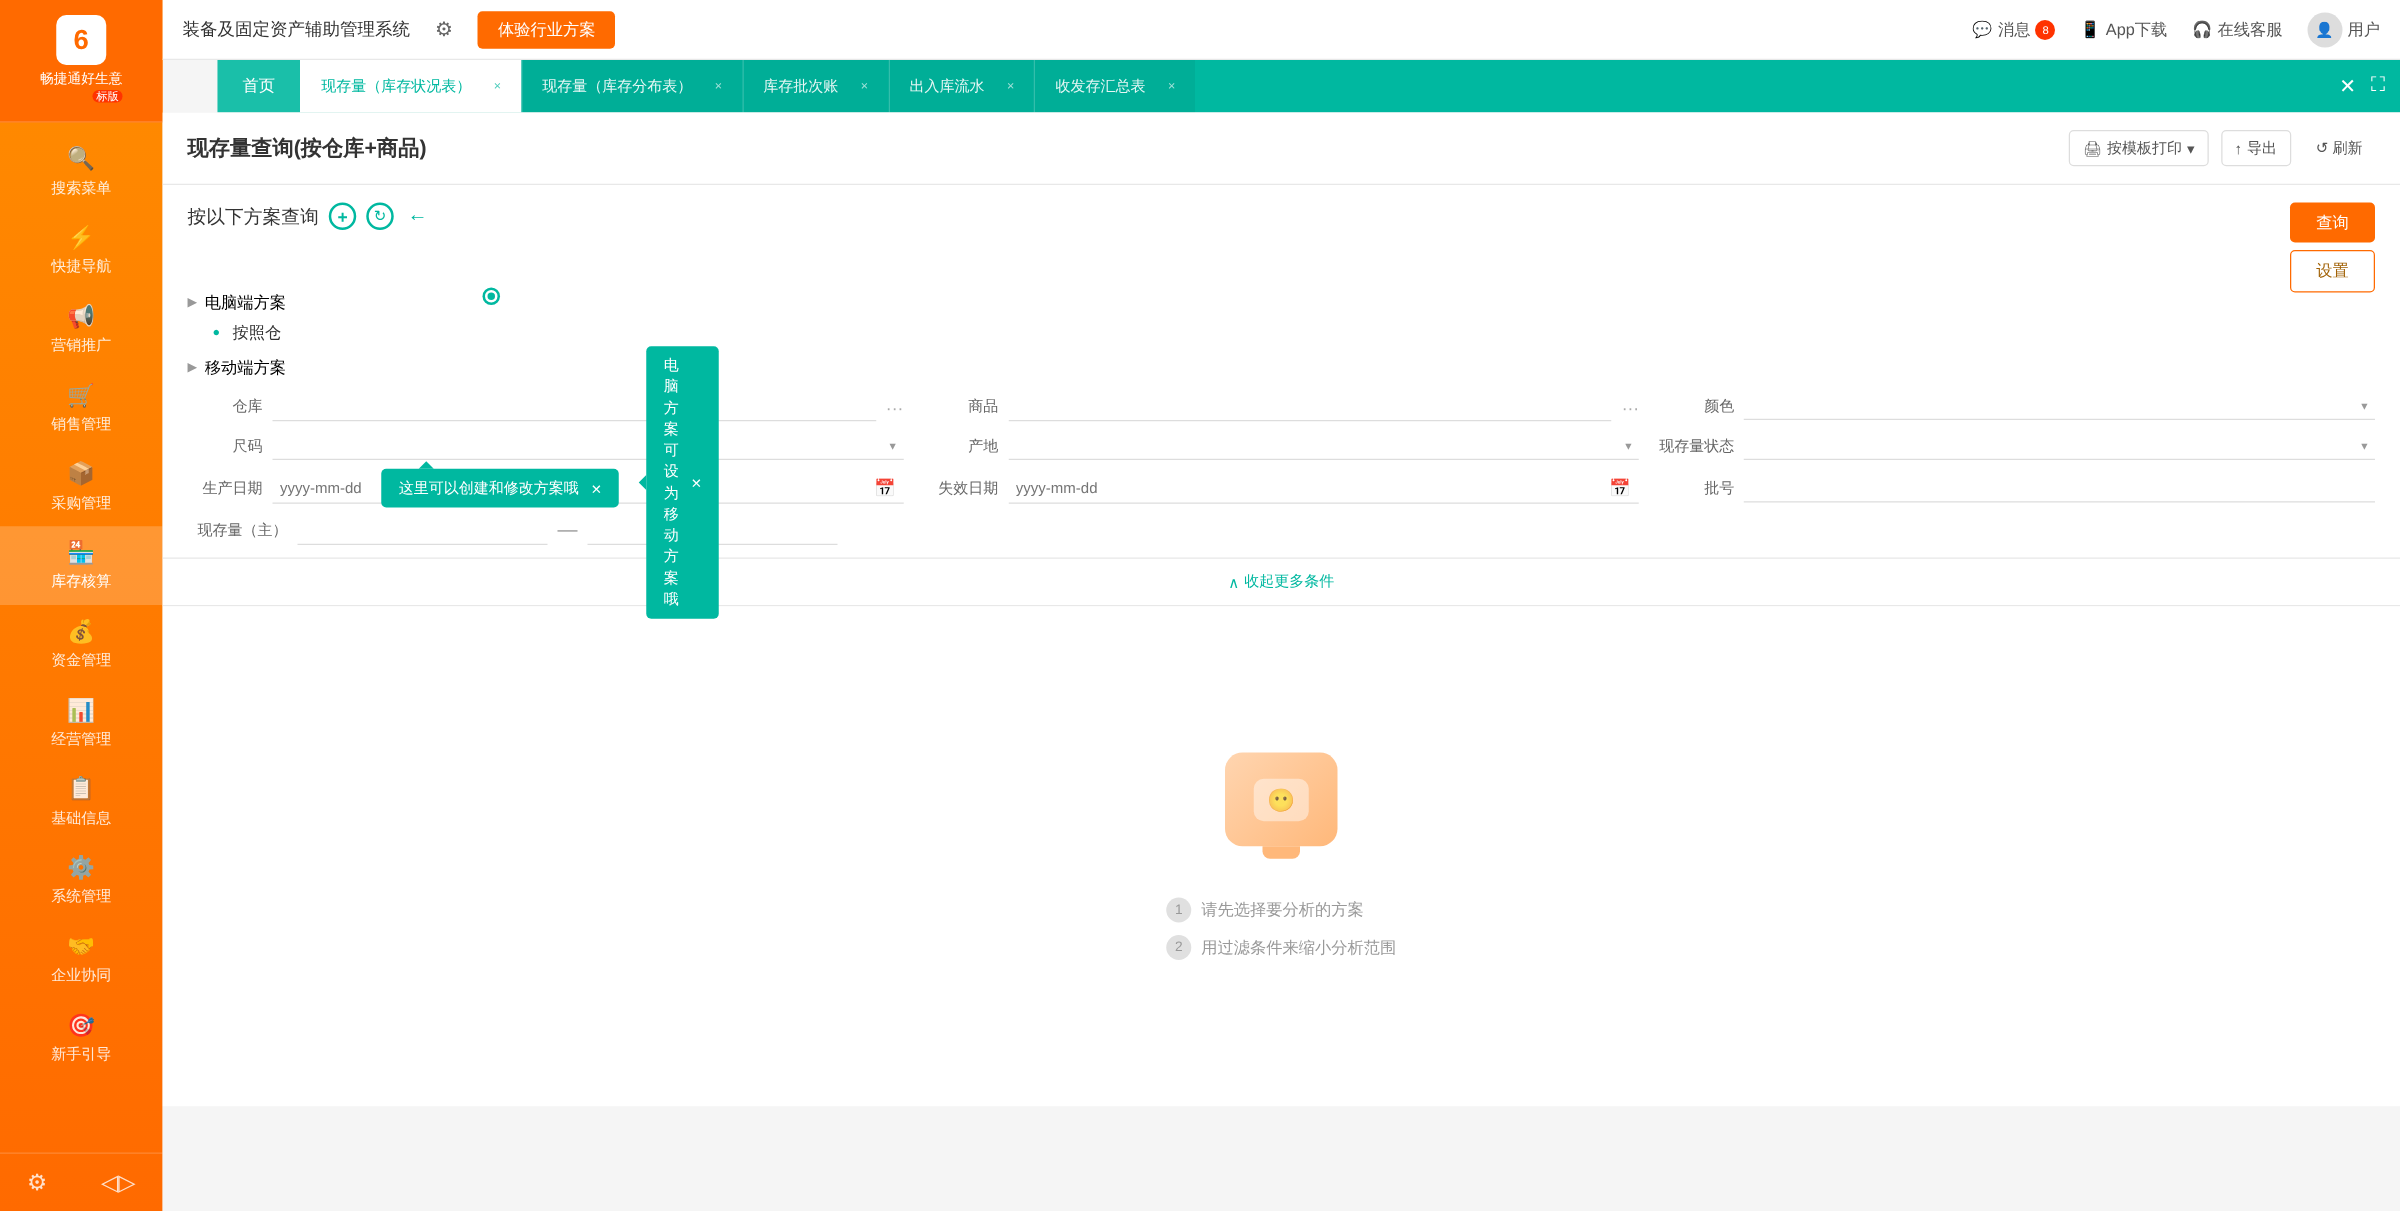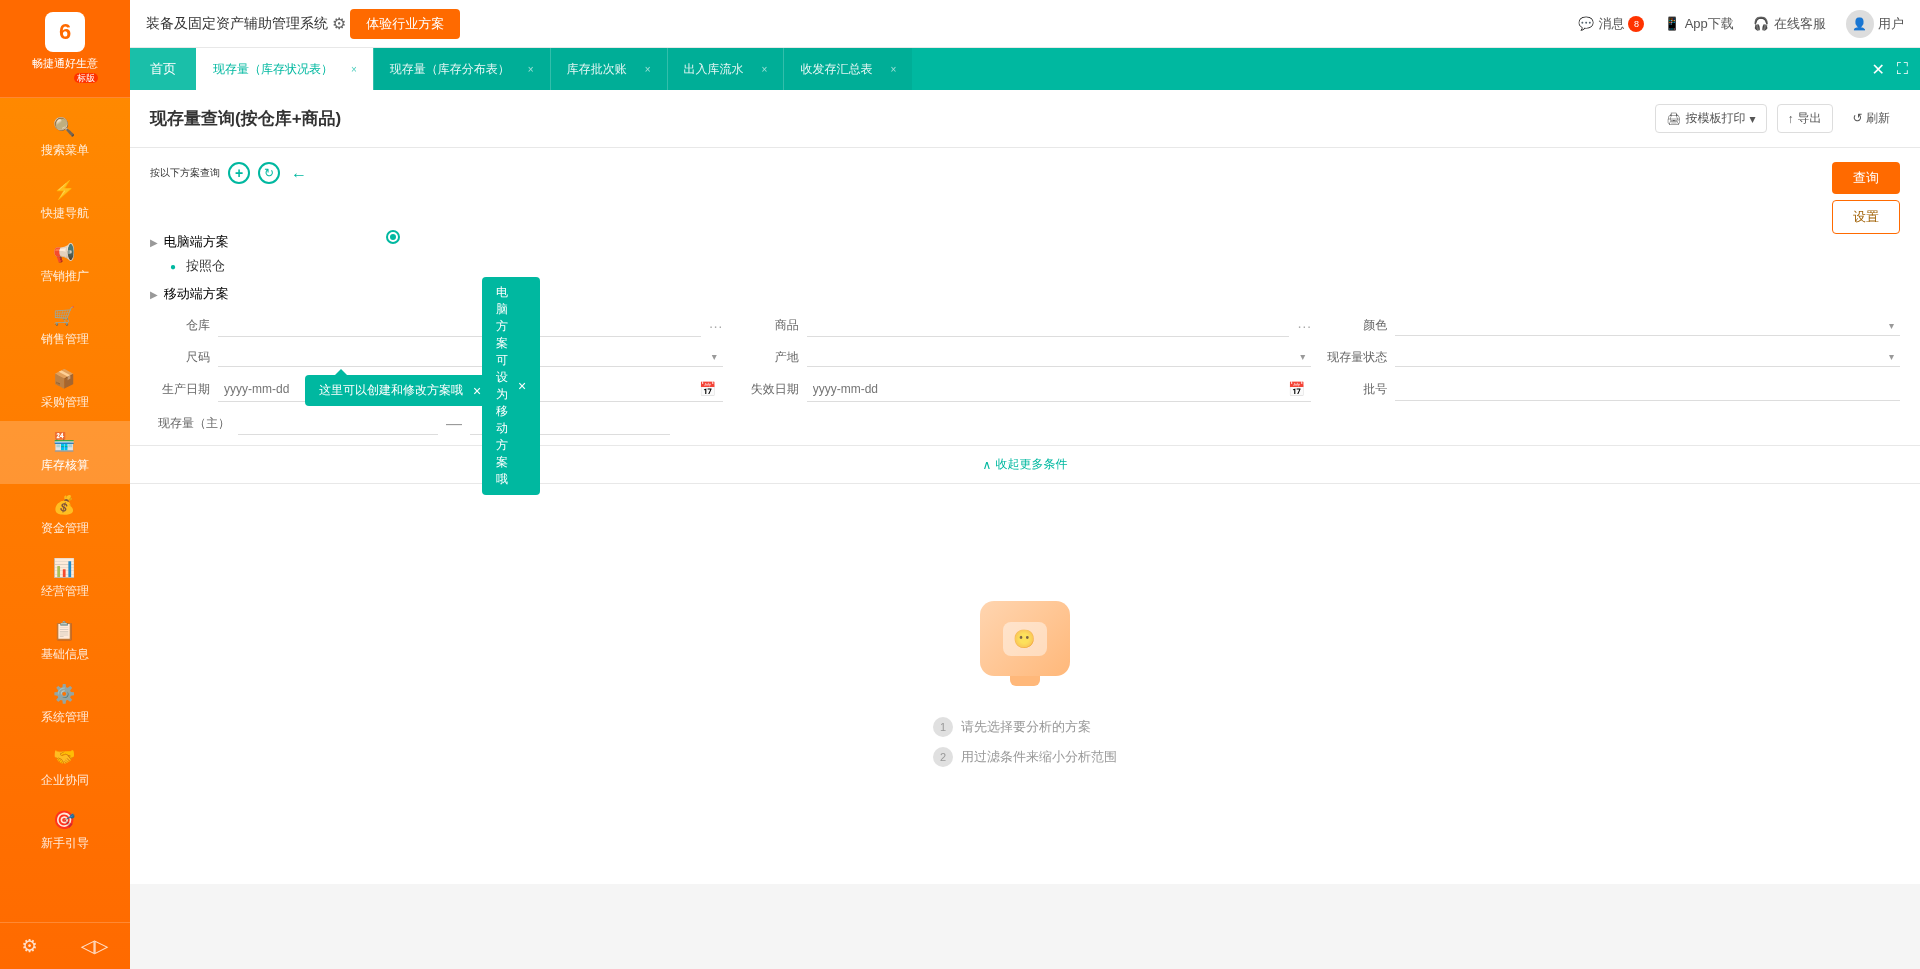--- a/index.html
+++ b/index.html
@@ -53,41 +53,42 @@
 
     
     .main { flex: 1; display: flex; flex-direction: column; height: 100%; overflow: hidden; }
 
     
     .topbar {
       height: 48px; background: white;
       display: flex; align-items: center; justify-content: space-between;
       padding: 0 16px; border-bottom: 1px solid #e8e8e8; flex-shrink: 0;
     }
-    .topbar-left { display: flex; align-items: center; gap: 4px; }
+    .topbar-left { display: flex; align-items: center; gap: 20px; }
     .topbar-system-name { font-size: 14px; color: #333; }
     .topbar-settings-icon { color: #666; font-size: 16px; cursor: pointer; }
     .topbar-trial-btn {
       background: #ff6a00; color: white; border: none;
       padding: 6px 16px; border-radius: 4px; cursor: pointer; font-size: 13px;
     }
     .topbar-right { display: flex; align-items: center; gap: 20px; }
     .topbar-right-item { display: flex; align-items: center; gap: 4px; font-size: 13px; color: #555; cursor: pointer; }
     .topbar-right-item .badge {
       background: #ff3300; color: white; font-size: 9px;
       width: 16px; height: 16px; border-radius: 50%;
       display: flex; align-items: center; justify-content: center;
     }
     .topbar-avatar { width: 28px; height: 28px; background: #ddd; border-radius: 50%; display: flex; align-items: center; justify-content: center; font-size: 12px; color: #666; }
 
     
     .tabbar {
       height: 42px; background: #00b8a0;
       display: flex; align-items: center; flex-shrink: 0;
       padding: 0 0 0 0;
+      margin-left: 44px;
     }
     .tab-home {
       padding: 0 20px; height: 100%;
       display: flex; align-items: center; color: white; font-size: 13px; cursor: pointer;
       background: rgba(255,255,255,0.1);
     }
     .tab-item {
       padding: 0 16px; height: 100%;
       display: flex; align-items: center; gap: 18px;
       color: rgba(255,255,255,0.9); font-size: 12px; cursor: pointer;
@@ -118,21 +119,21 @@
     .page-action-refresh { font-size: 12px; color: #555; cursor: pointer; padding: 5px 10px; }
 
     
     .filter-section {
       background: white; padding: 14px 20px 10px;
       border-bottom: 1px solid #e8e8e8; position: relative;
     }
     .filter-header {
       display: flex; align-items: center; gap: 8px; margin-bottom: 12px;
     }
-    .filter-label { font-size: 10px; color: #333; }
+    .filter-label { font-size: 15px; color: #333; }
     .filter-add-btn {
       width: 22px; height: 22px; border-radius: 50%;
       border: 2px solid #00b8a0; color: #00b8a0;
       display: flex; align-items: center; justify-content: center;
       font-size: 14px; cursor: pointer; font-weight: bold;
     }
     .filter-refresh-btn {
       width: 22px; height: 22px; border-radius: 50%;
       border: 2px solid #00b8a0; color: #00b8a0;
       display: flex; align-items: center; justify-content: center;

